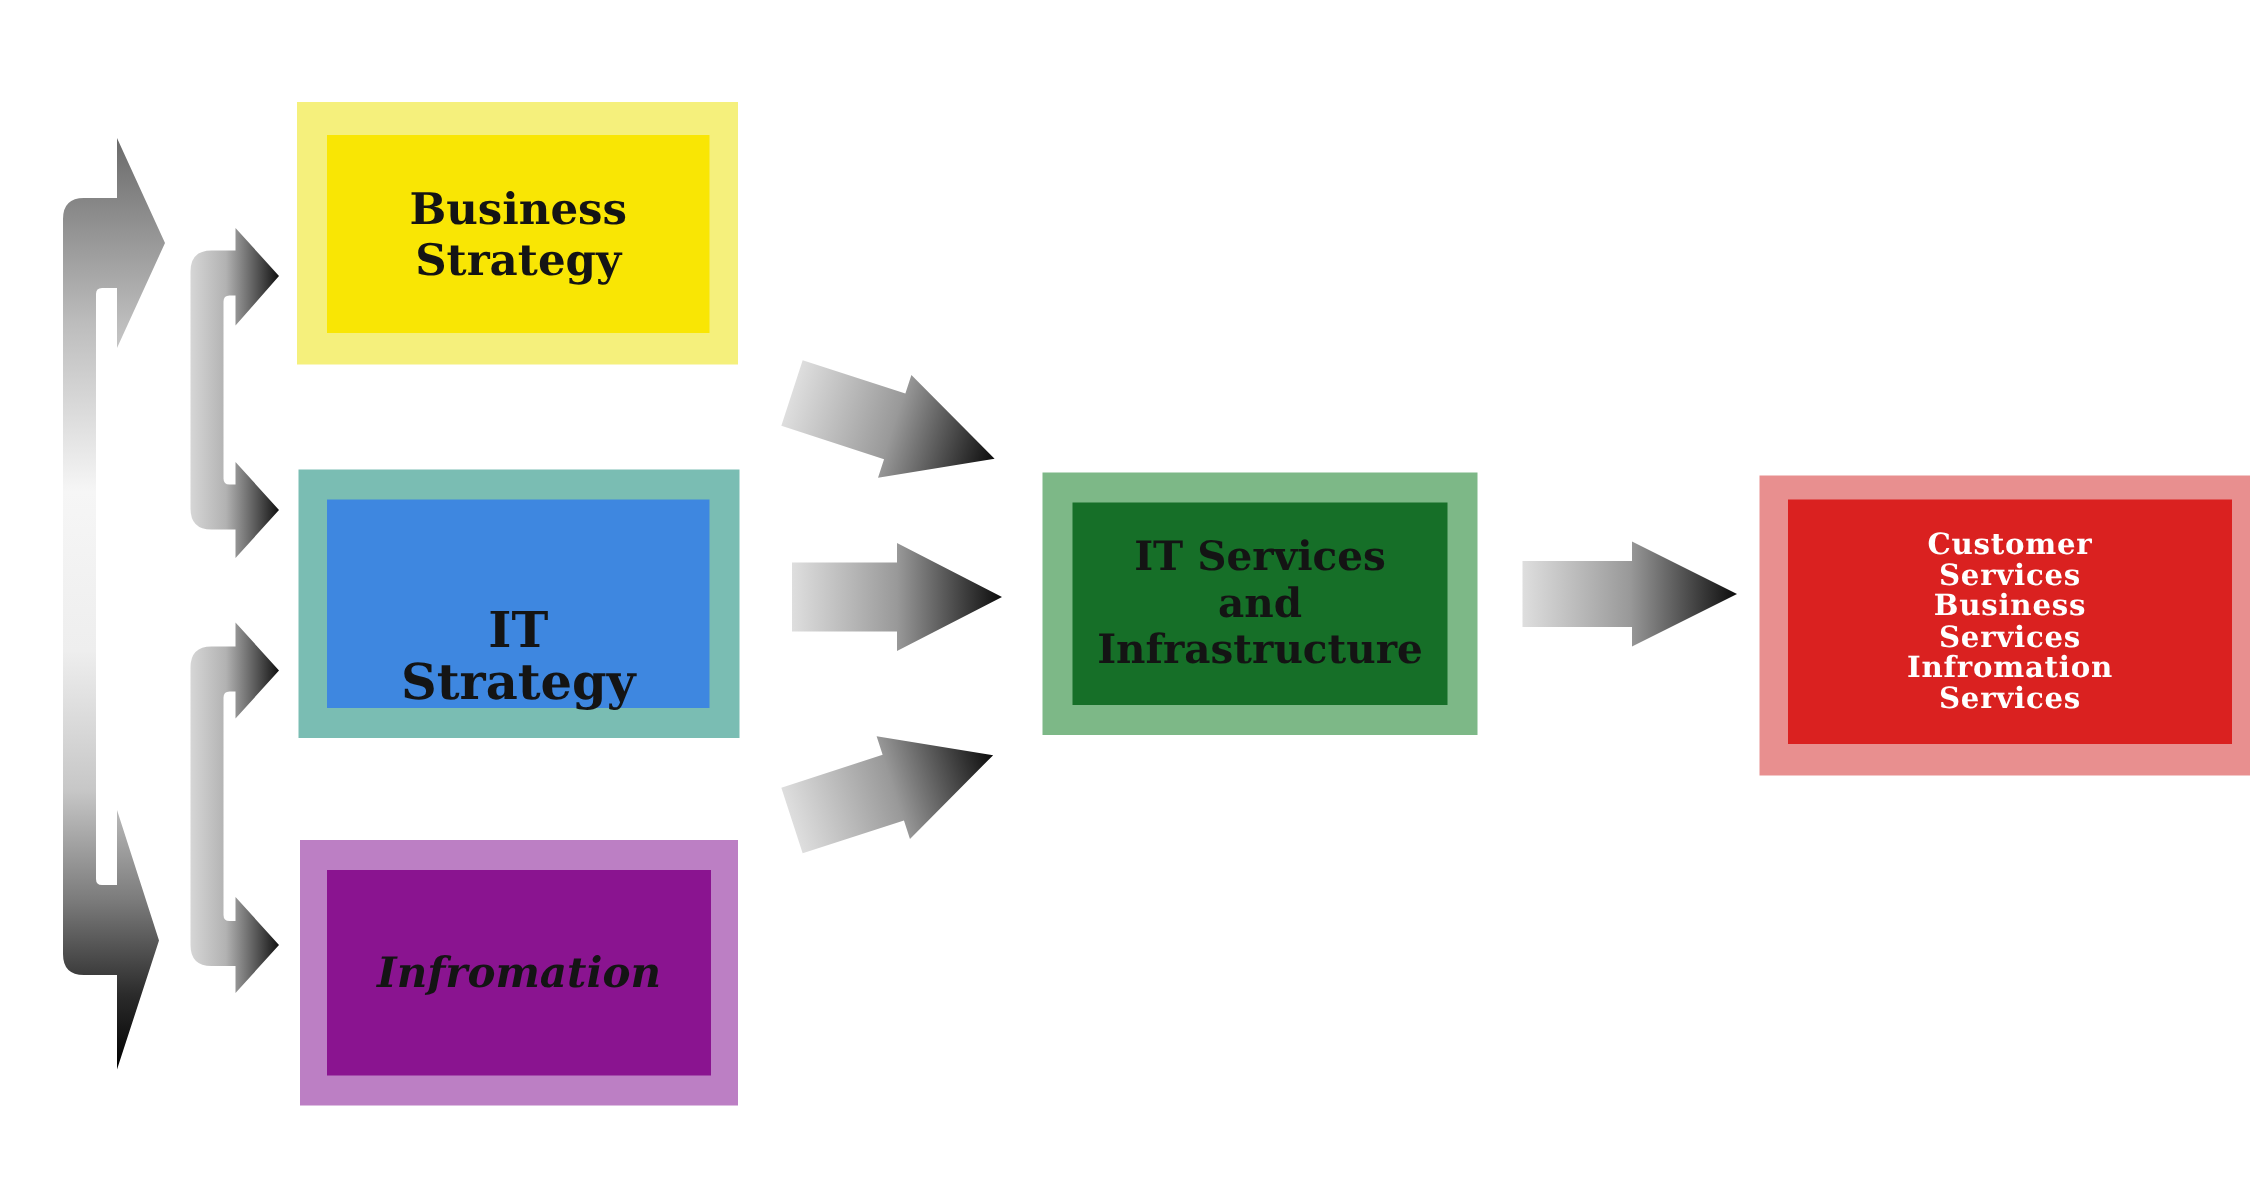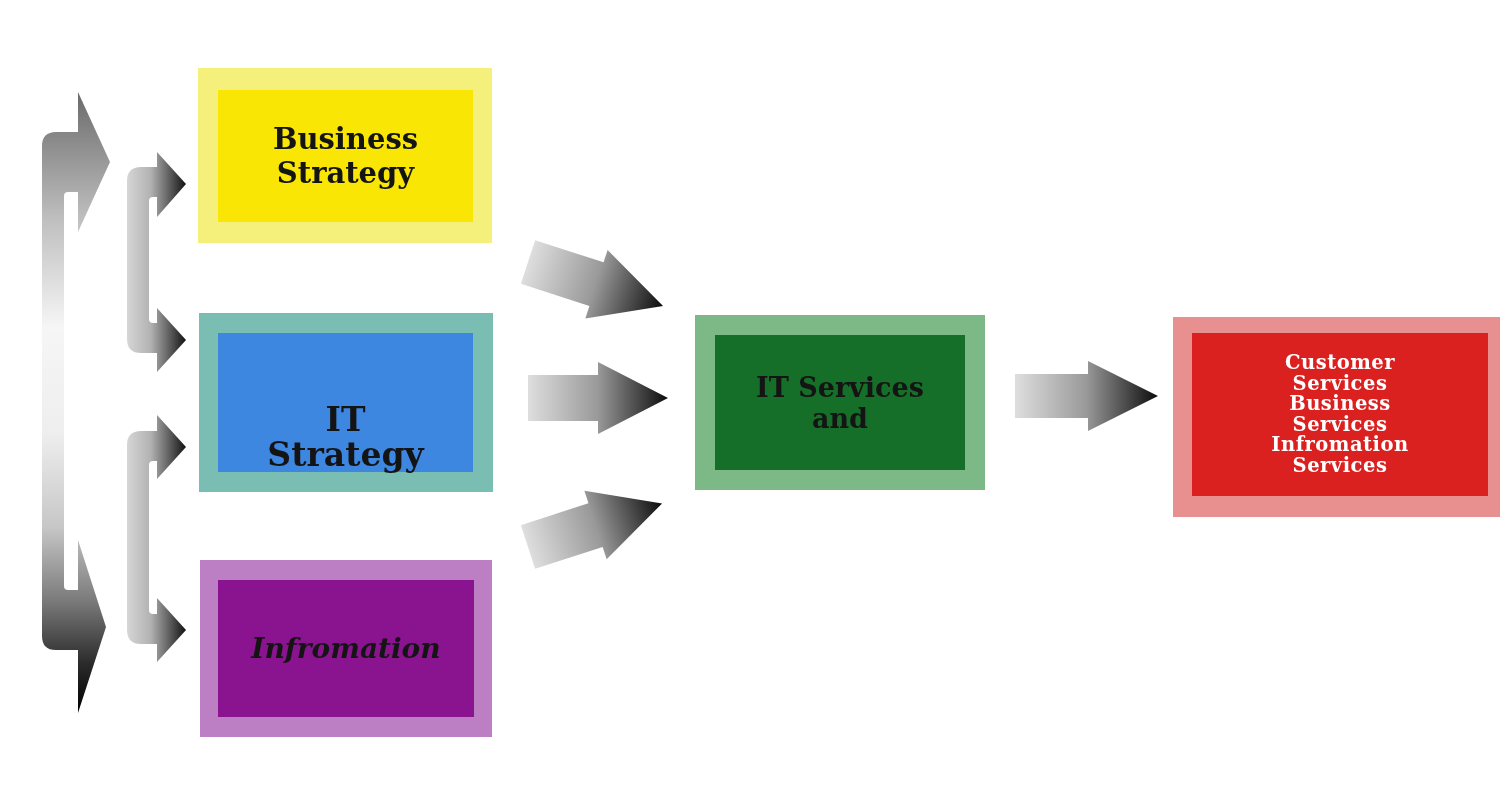--- a/index.html
+++ b/index.html
@@ -108,20 +108,21 @@
 <div class="box box-infotech" style="background-color: rgb(188, 127, 196);">
   <div class="box-inner" style="background-color: rgb(138, 20, 144); color: rgb(20, 20, 20);">
     <span class="box-line">Infromation</span>
   </div>
 </div>
 
 <div class="box box-itservices" style="background-color: rgb(125, 184, 135);">
   <div class="box-inner" style="background-color: rgb(22, 111, 40); color: rgb(20, 20, 20);">
     <span class="box-line">IT Services</span>
     <span class="box-line">and</span>
+    <span class="box-line">Infrastructure</span>
   </div>
 </div>
 
 <div class="box box-services" style="background-color: rgb(232, 143, 143);">
   <div class="box-inner" style="background-color: rgb(218, 33, 32); color: rgb(255, 255, 255);">
     <span class="box-line">Customer</span>
     <span class="box-line">Services</span>
     <span class="box-line">Business</span>
     <span class="box-line">Services</span>
     <span class="box-line">Infromation</span>

